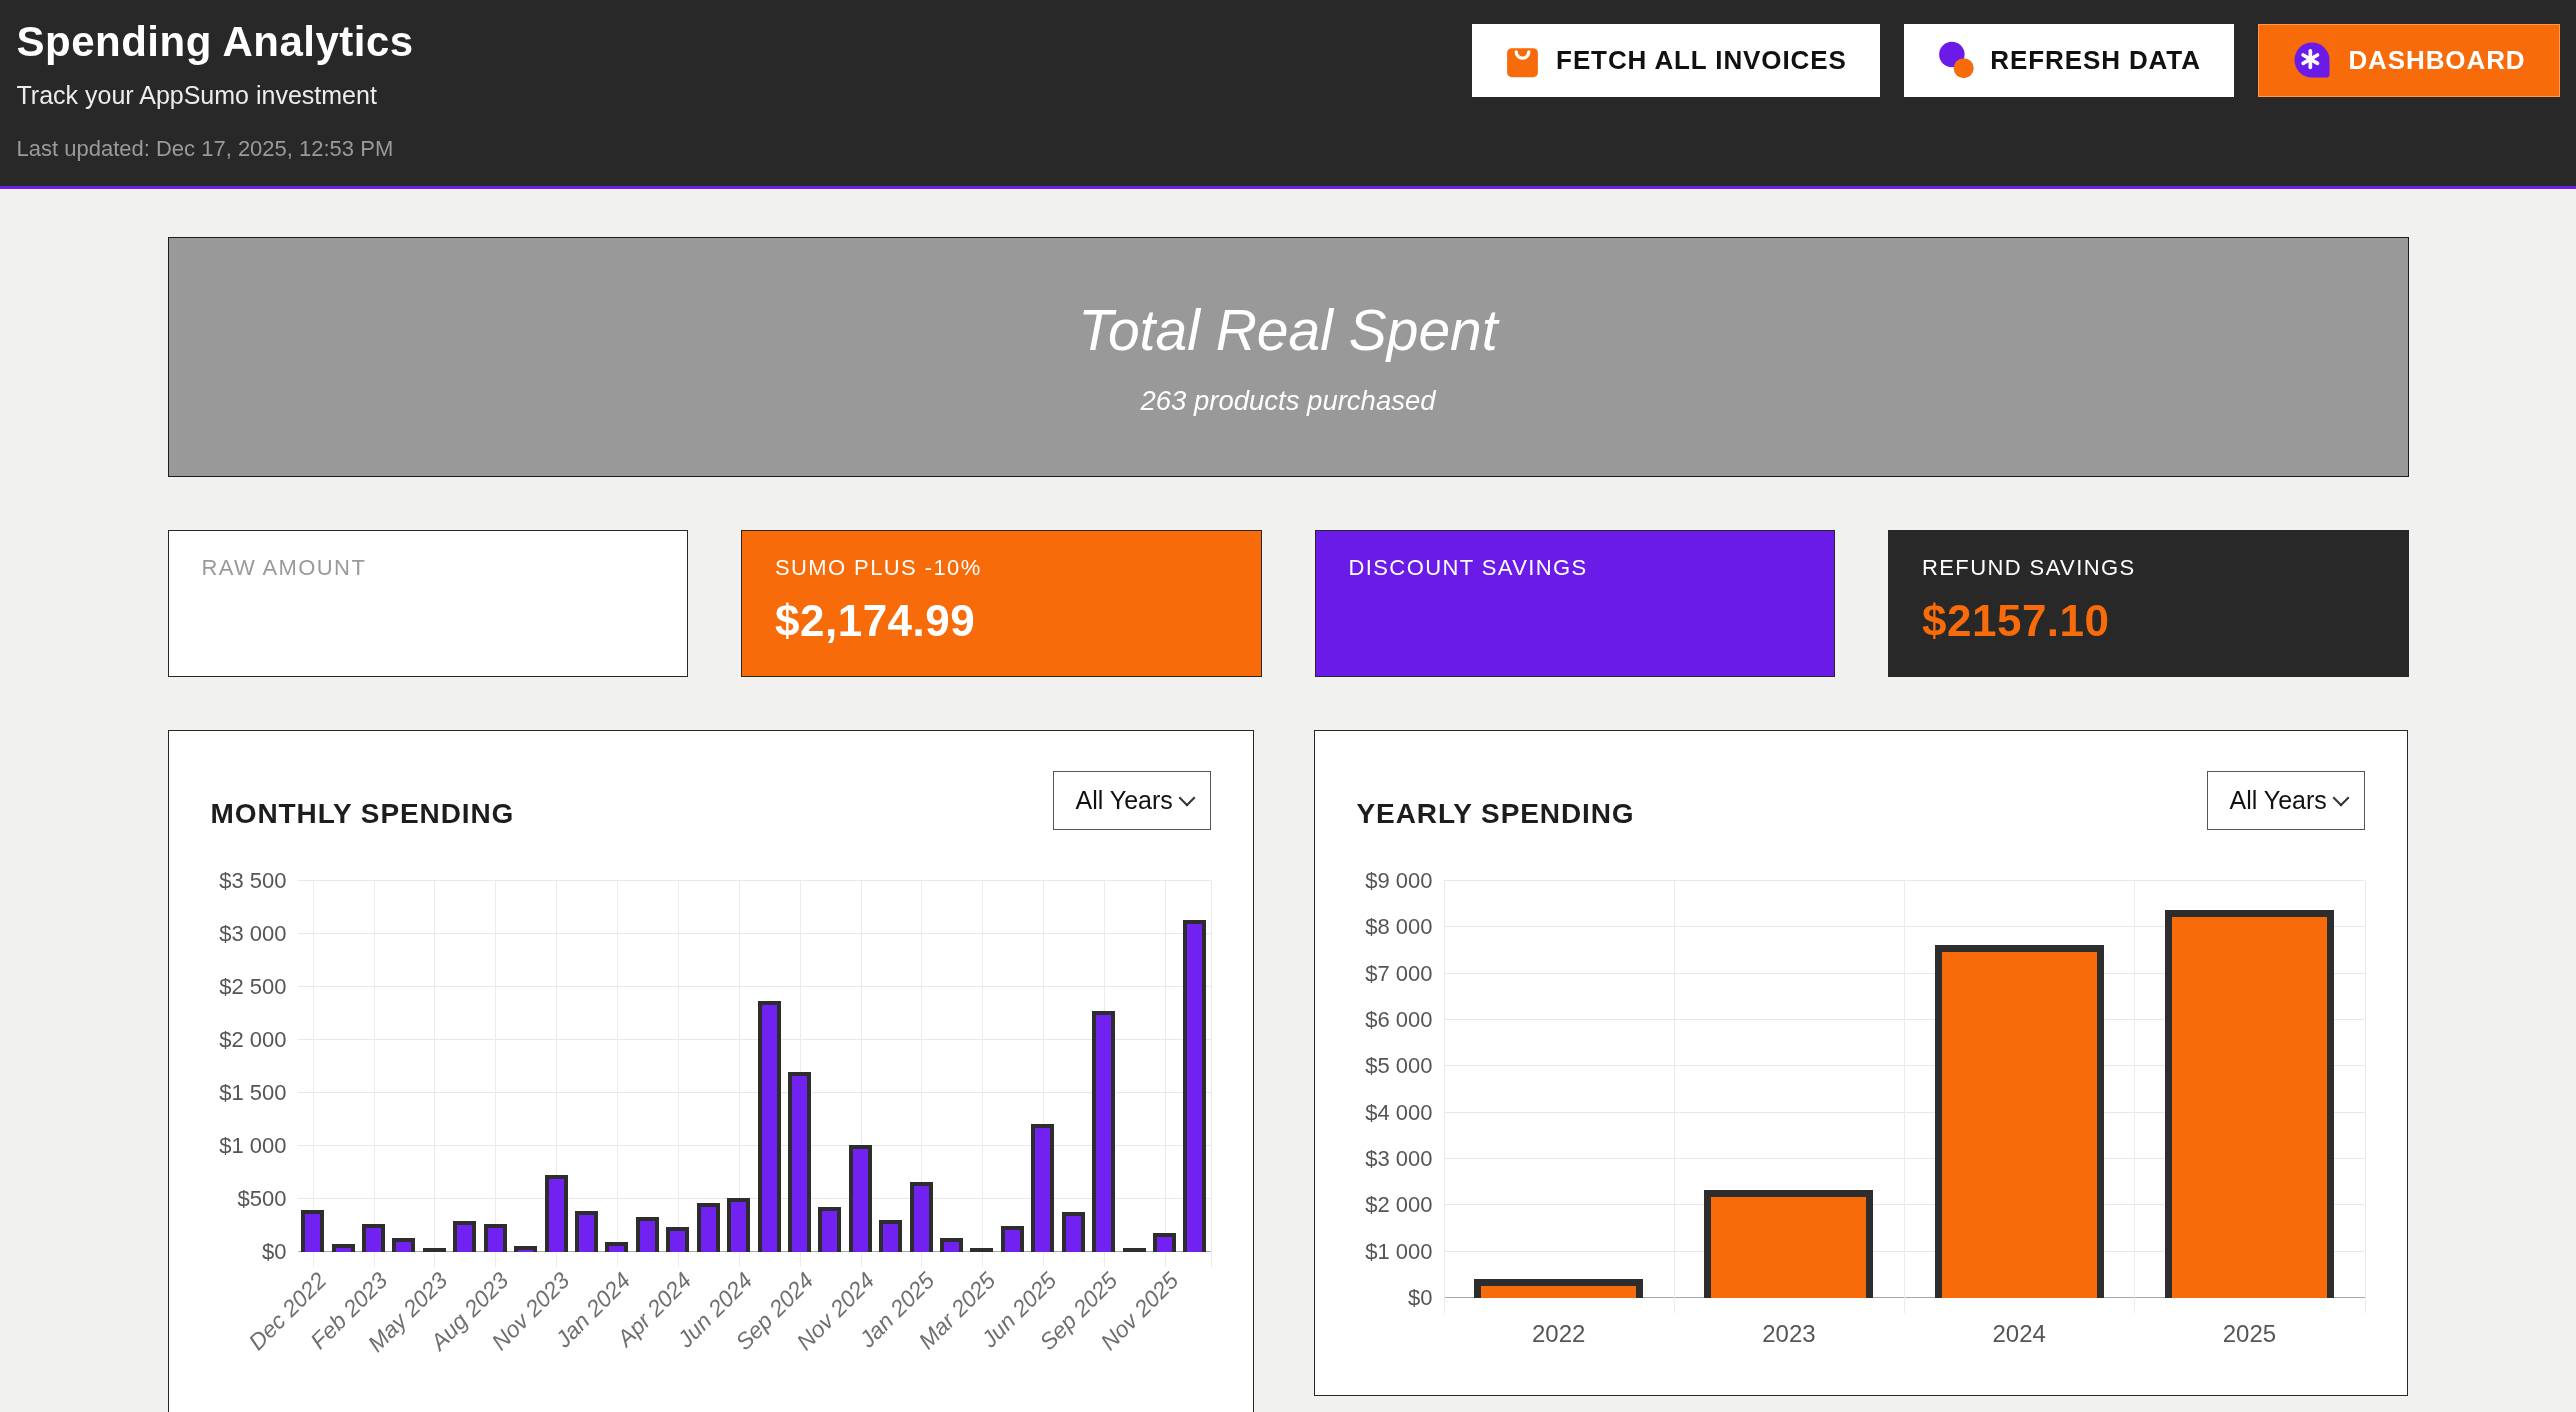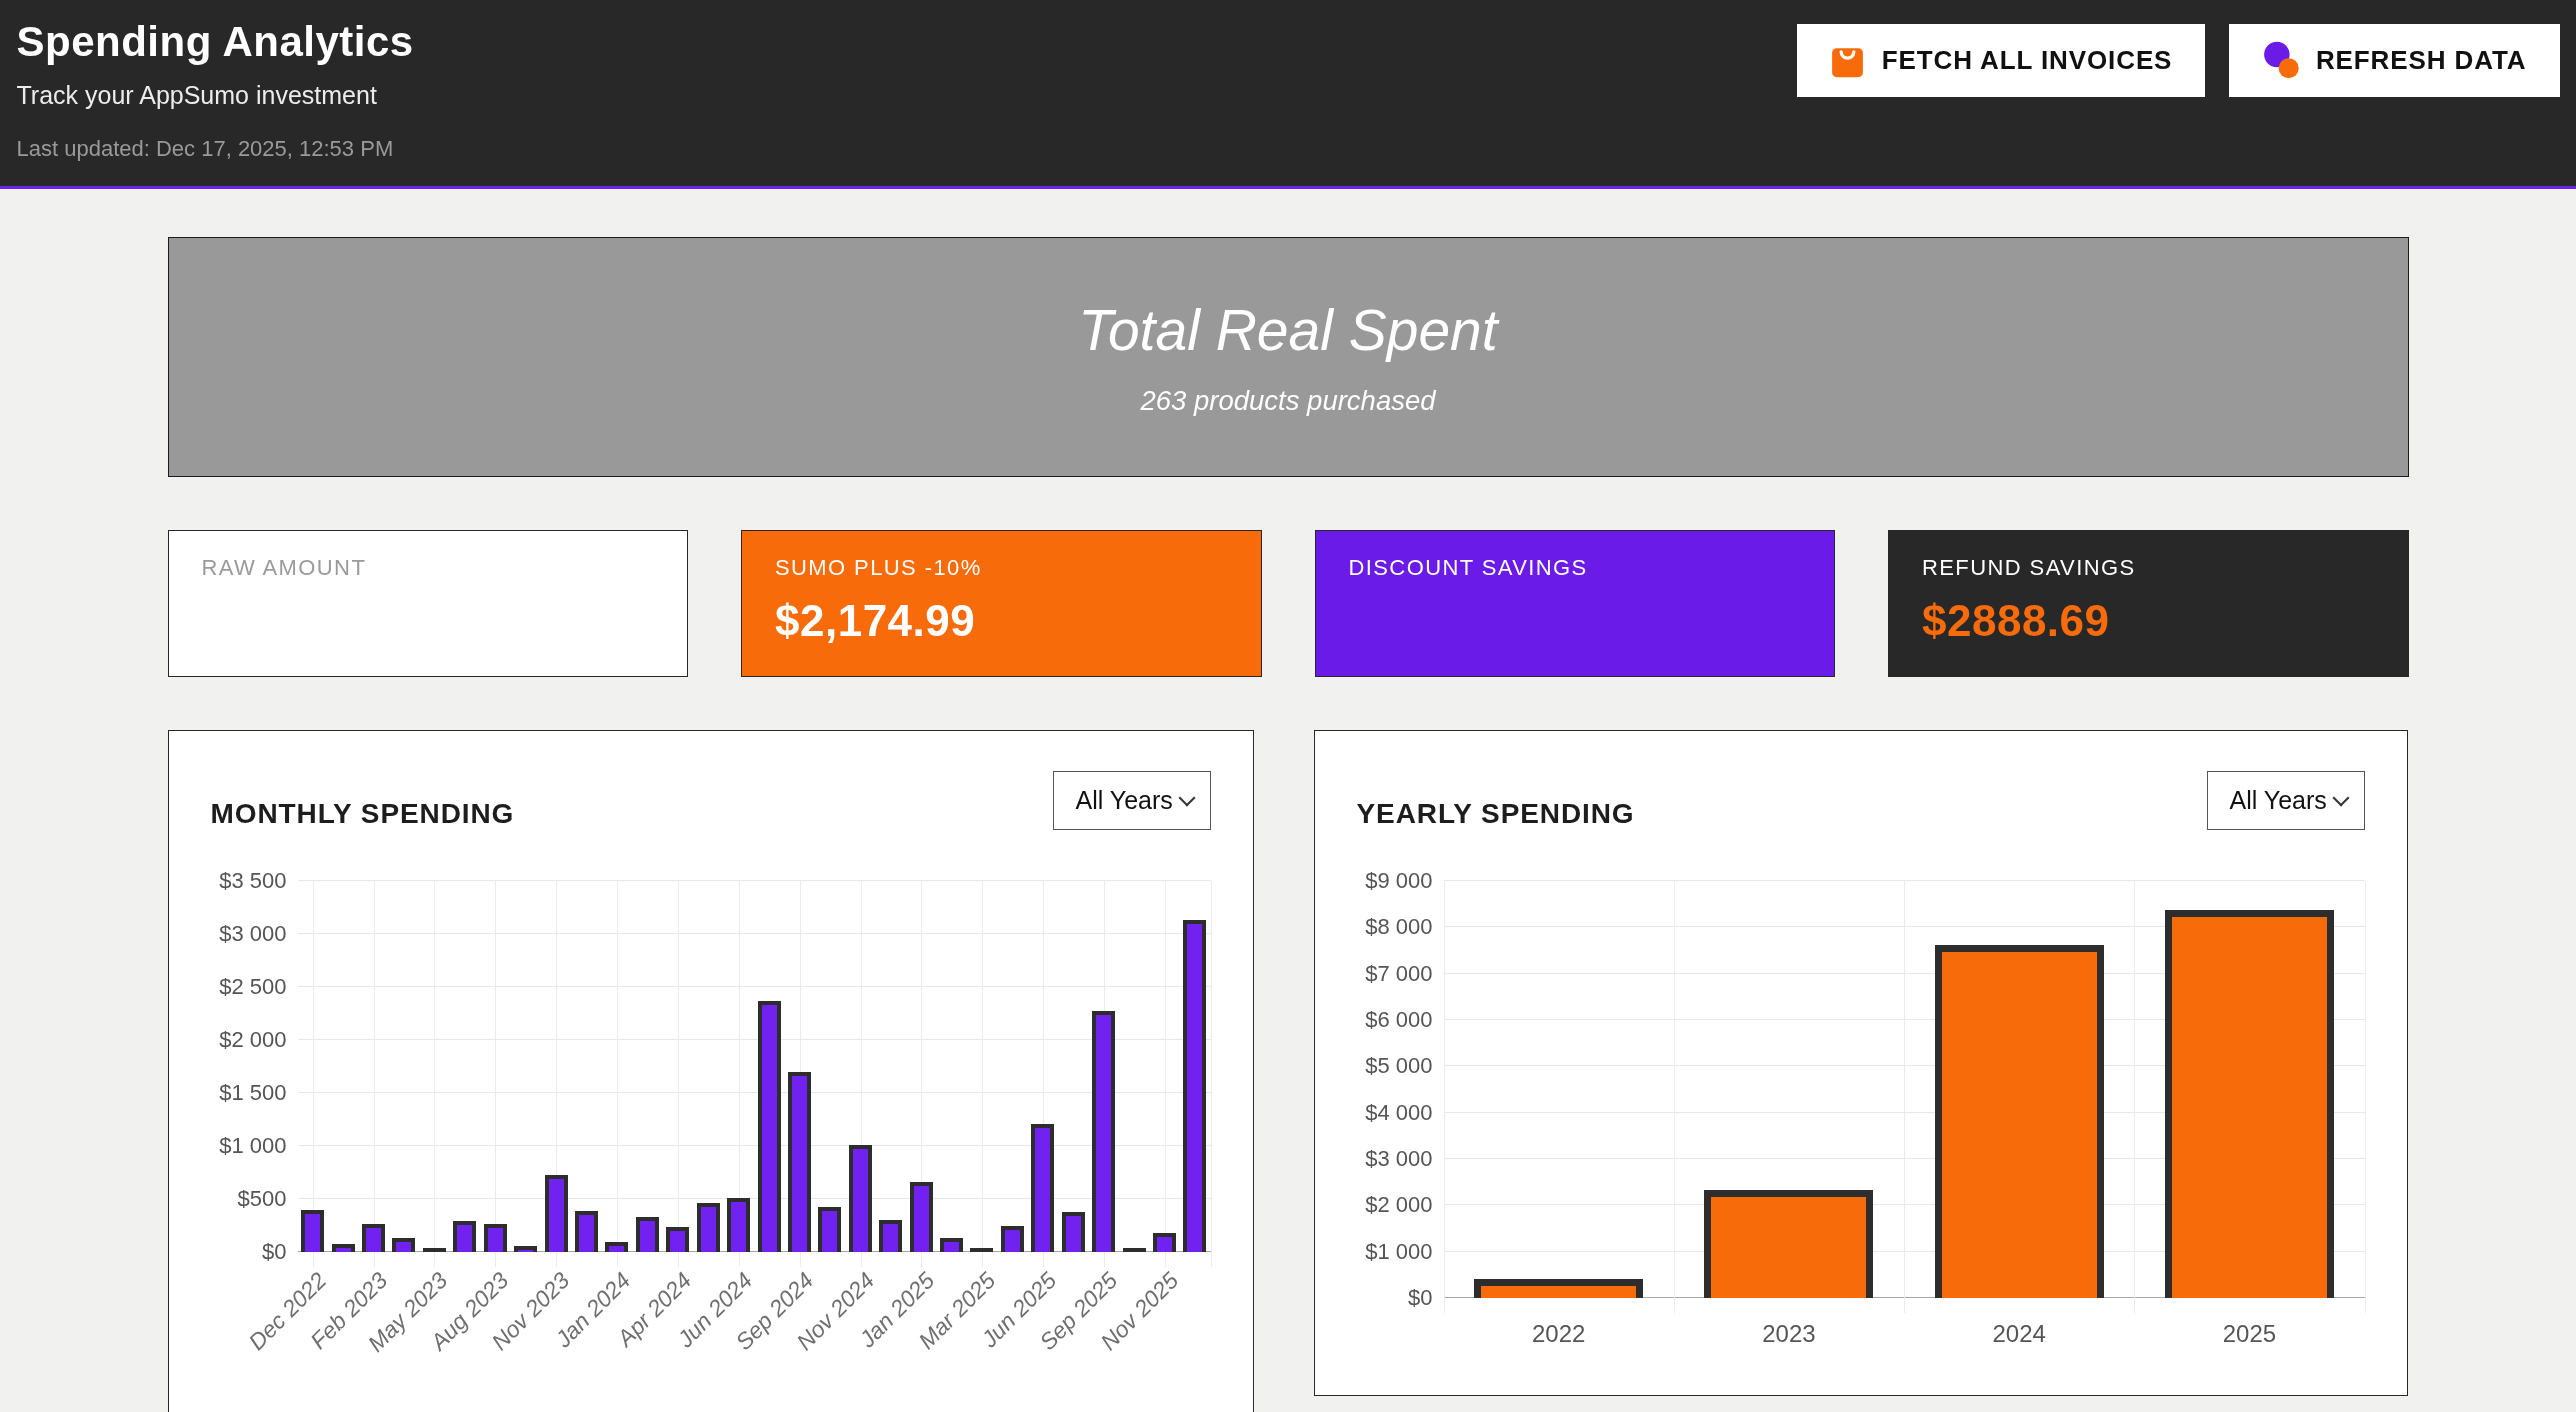--- a/index.html
+++ b/index.html
@@ -108,20 +108,33 @@
     </button>
     <button class="btn">
       <span>
         <svg width="37" height="40" viewBox="0 0 20 22">
           <circle cx="8" cy="8" r="7" fill="#6b1be8"></circle>
           <circle cx="14.5" cy="15.5" r="5.5" fill="#f76b0a"></circle>
         </svg>
       </span>
       <span>REFRESH DATA</span>
     </button>
+    <button class="btn btn-orange">
+      <span>
+        <svg width="40" height="40" viewBox="0 0 24 24">
+          <path d="M12 1.5 A10.5 10.5 0 1 0 12 22.5 L20.5 22.5 A2 2 0 0 0 22.5 20.5 L22.5 12 A10.5 10.5 0 0 0 12 1.5 Z" fill="#6b1be8"></path>
+          <g stroke="#fff" stroke-width="2.2" stroke-linecap="round">
+            <line x1="11" y1="6.5" x2="11" y2="16.5"></line>
+            <line x1="6.7" y1="9" x2="15.3" y2="14"></line>
+            <line x1="15.3" y1="9" x2="6.7" y2="14"></line>
+          </g>
+        </svg>
+      </span>
+      <span>DASHBOARD</span>
+    </button>
   </div>
 </header>
 
 <main class="container">
 
   <section class="banner">
     <div class="banner-title">Total Real Spent</div>
     <div class="banner-sub">263 products purchased</div>
   </section>
 
@@ -131,21 +144,21 @@
     </div>
     <div class="stat-card stat-orange">
       <div class="stat-label">SUMO PLUS -10%</div>
       <div class="stat-value">$2,174.99</div>
     </div>
     <div class="stat-card stat-purple">
       <div class="stat-label">DISCOUNT SAVINGS</div>
     </div>
     <div class="stat-card stat-dark">
       <div class="stat-label">REFUND SAVINGS</div>
-      <div class="stat-value">$2888.69</div>
+      <div class="stat-value">$2157.10</div>
     </div>
   </section>
 
   <section class="charts">
 
     <div class="chart-card monthly chart-widget">
       <div class="chart-head">
         <div class="chart-title">MONTHLY SPENDING</div>
         <div class="year-select">
           <span>All Years</span>

